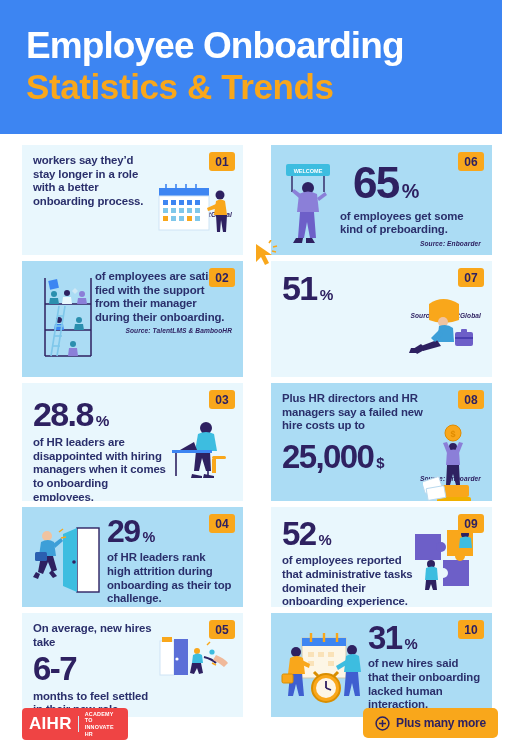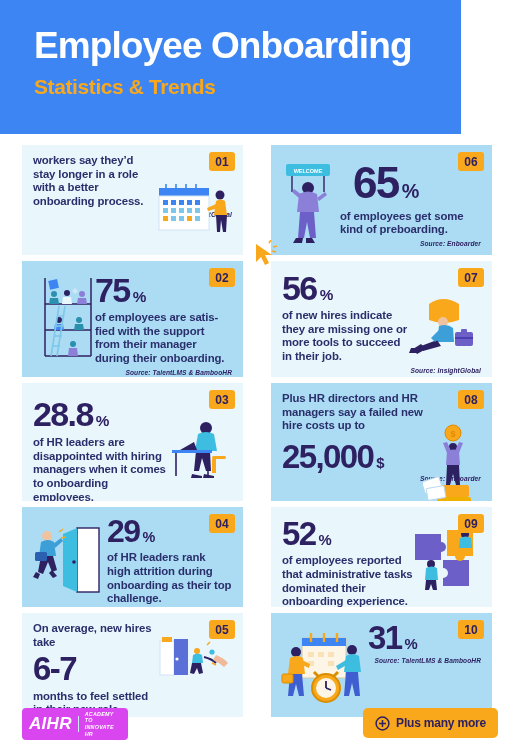--- a/index.html
+++ b/index.html
@@ -6,35 +6,35 @@
   html, body {
     width: 510px; height: 745px;
     font-family: "Liberation Sans", sans-serif;
     background: #ffffff;
     overflow: hidden;
   }
   #page { position: relative; width: 510px; height: 745px; background:#ffffff; }
 
   
   .header {
-    position: absolute; left: 0; top: 0; width: 461px; height: 134px;
+    position: absolute; left: 0; top: 0; width: 502px; height: 134px;
     background: #3d85f2;
-    padding: 24px 0 0 34px;
+    padding: 24px 0 0 26px;
   }
   .header h1 {
     color: #ffffff;
     font-size: 37px;
     font-weight: 700;
     letter-spacing: -0.9px;
     line-height: 44px;
     white-space: nowrap;
   }
   .header h2 {
     color: #f9a71b;
-    font-size: 21px;
+    font-size: 35px;
     font-weight: 700;
     letter-spacing: -0.4px;
     line-height: 34px;
     margin-top: 2px;
     white-space: nowrap;
   }
 
   
   .grid {
     position: absolute; left: 22px; top: 145px;
@@ -105,23 +105,23 @@
   }
 
   .row { display: flex; }
   .txt { flex: 1 1 auto; min-width: 0; }
   .art { flex: 0 0 auto; position: relative; }
 
   
   .footer { position: absolute; left: 0; bottom: 0; width: 510px; height: 42px; }
   .logo {
     position: absolute; left: 22px; top: 5px;
-    background: #d946ef; border-radius: 4px;
+    background: #ef4444; border-radius: 4px;
     height: 25px; width: 106px;
-    display: flex; align-items: center; padding: 16px 7px; font-style: italic;
+    display: flex; align-items: center; padding: 16px 7px;
   }
   .logo .aihr { color:#fff; font-size:17px; font-weight:700; letter-spacing:0.3px; }
   .logo .divider { width:1px; height:16px; background:#cdecf9; margin:0 6px; }
   .logo .tag { color:#fff; font-size:5.4px; font-weight:700; line-height:6.6px; letter-spacing:0.25px; }
   .plus-btn {
     position: absolute; right: 12px; top: 5px;
     background: #f9a71b; border-radius: 5px;
     height: 25px; padding: 15px 12px;
     display: flex; align-items: center; gap: 6px;
     cursor: pointer;
@@ -224,23 +224,20 @@
                 <line x1="16" y1="72" x2="23" y2="72"></line>
                   <line x1="18" y1="62" x2="25" y2="62"></line>
                   <line x1="19" y1="52" x2="26" y2="52"></line>
                   <line x1="21" y1="42" x2="27" y2="42"></line>
                 </g>
               <circle cx="36" cy="70" r="3" fill="#2b8fae"></circle>
                 <path d="M32 74 h8 l1 8 h-10 z" fill="#8b7fd8"></path>
             </svg>
           </div>
           <div class="txt" style="width:150px;">
-            <div class="stat" style="font-size:34px;margin:4px 0 5px 0;">
-              <span>75</span><span class="unit">%</span>
-            </div>
             <div class="body">of employees are satis-fied with the support from their manager during their onboarding.</div>
             <div class="src">Source: TalentLMS &amp; BambooHR</div>
           </div>
         </div>
       </div>
 
       <div class="card light" style="height:118px;">
         <div class="badge">03</div>
         <div class="row">
           <div class="txt" style="width:152px;">
@@ -363,23 +360,22 @@
           </div>
         </div>
         <div class="src">Source: Enboarder</div>
       </div>
 
       <div class="card light" style="height:116px;">
         <div class="badge">07</div>
         <div class="row">
           <div class="txt" style="width:146px;">
             <div class="stat" style="font-size:34px;margin:2px 0 5px 0;">
-              <span>56</span><span class="unit">%</span>
-            </div>
-            <div class="body">of new hires indicate they are missing one or more tools to succeed in their job.</div>
+              <span>51</span><span class="unit">%</span>
+            </div>
           </div>
           <div class="art" style="width:72px;">
             <svg width="72" height="70" viewBox="0 0 72 70" style="position:absolute;top:22px;left:0;">
               <path d="M20 12 q14 -10 30 0 l0 16 q-15 6 -30 0 z" fill="#f9a71b"></path>
               <circle cx="34" cy="30" r="5" fill="#f0c3a0"></circle>
               <path d="M30 34 q8 -3 14 2 l1 14 h-17 z" fill="#3d9fd8"></path>
               <path d="M28 48 l-16 6 l2 5 l18 -5 z" fill="#2e2161"></path>
               <path d="M12 52 l-8 5 l4 5 l9 -5 z" fill="#2e2161"></path>
               <path d="M2 56 l-2 5 h10 l0 -5 z" fill="#2e2161"></path>
               <path d="M30 38 l-8 8 l4 4 l8 -7 z" fill="#3d9fd8"></path>
@@ -484,20 +480,21 @@
                   <line x1="46" y1="60" x2="46" y2="53"></line>
                   <line x1="46" y1="60" x2="51" y2="62"></line>
                 </g>
               <path d="M38 48 l-4 -4 M54 48 l4 -4" stroke="#d98e00" stroke-width="3"></path>
             </svg>
           </div>
           <div class="txt" style="width:126px;">
             <div class="stat" style="font-size:33px;margin:0 0 4px 0;">
               <span>31</span><span class="unit">%</span>
             </div>
+            <div class="body">of new hires said that their onboarding lacked human interaction.</div>
             <div class="src">Source: TalentLMS &amp; BambooHR</div>
           </div>
         </div>
       </div>
 
     </div>
   </div>
 
   <div class="cursor-deco">
     <svg width="26" height="28" viewBox="0 0 26 28">

